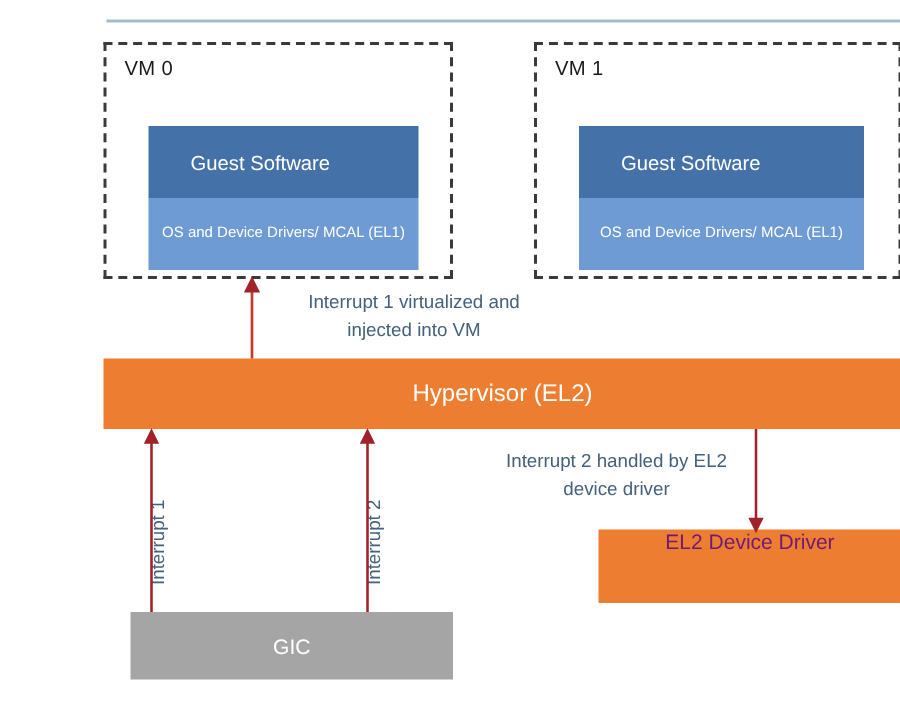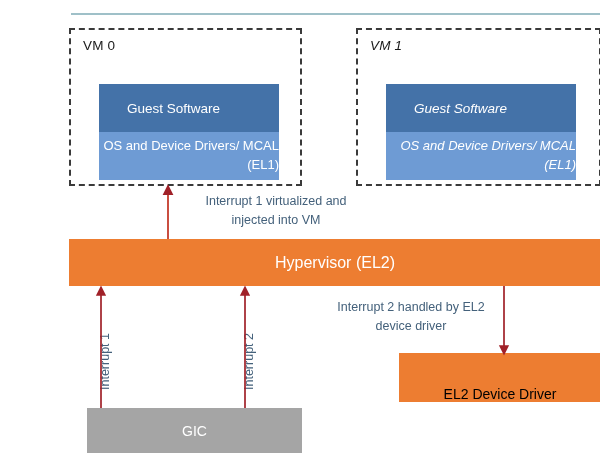--- a/index.html
+++ b/index.html
@@ -55,42 +55,42 @@
     font-size: 13.5px;
   }
   .os-box {
     background: #6e9bd4;
     color: #ffffff;
     box-sizing: border-box;
     display: flex;
     flex-direction: column;
     align-items: center;
     justify-content: center;
-    text-align: right;
-    font-size: 13px;
+    text-align: left;
+    font-size: 10px;
     line-height: 1.45;
   }
 
   
   .hypervisor {
     background: #ed7d31;
     color: #ffffff;
     display: flex;
     align-items: center;
     justify-content: center;
     font-size: 16px;
     box-sizing: border-box;
   }
 
   
   .el2-driver {
     background: #ed7d31;
-    color: #000000;
-    display: flex;
-    align-items: flex-end;
+    color: #701a75;
+    display: flex;
+    align-items: flex-start;
     justify-content: center;
     font-size: 14px;
     box-sizing: border-box;
   }
 
   
   .gic {
     background: #a5a5a5;
     color: #ffffff;
     display: flex;
@@ -145,21 +145,21 @@
     <div class="vm-label">VM 0</div>
     <div class="abs guest-box" style="left:28px; top:54px; width:180px; height:48px;">
       <span>Guest Software</span>
     </div>
     <div class="abs os-box" style="left:28px; top:102px; width:180px; height:48px;">
       <span>OS and Device Drivers/
 MCAL (EL1)</span>
     </div>
   </div>
 
-  <div class="abs vm-box" style="left:325px; top:28px; width:245px; height:158px;font-style:italic;">
+  <div class="abs vm-box" style="left:325px; top:28px; width:245px; height:158px;">
     <div class="vm-label">VM 1</div>
     <div class="abs guest-box" style="left:28px; top:54px; width:190px; height:48px;">
       <span>Guest Software</span>
     </div>
     <div class="abs os-box" style="left:28px; top:102px; width:190px; height:48px;">
       <span>OS and Device Drivers/
 MCAL (EL1)</span>
     </div>
   </div>
 

